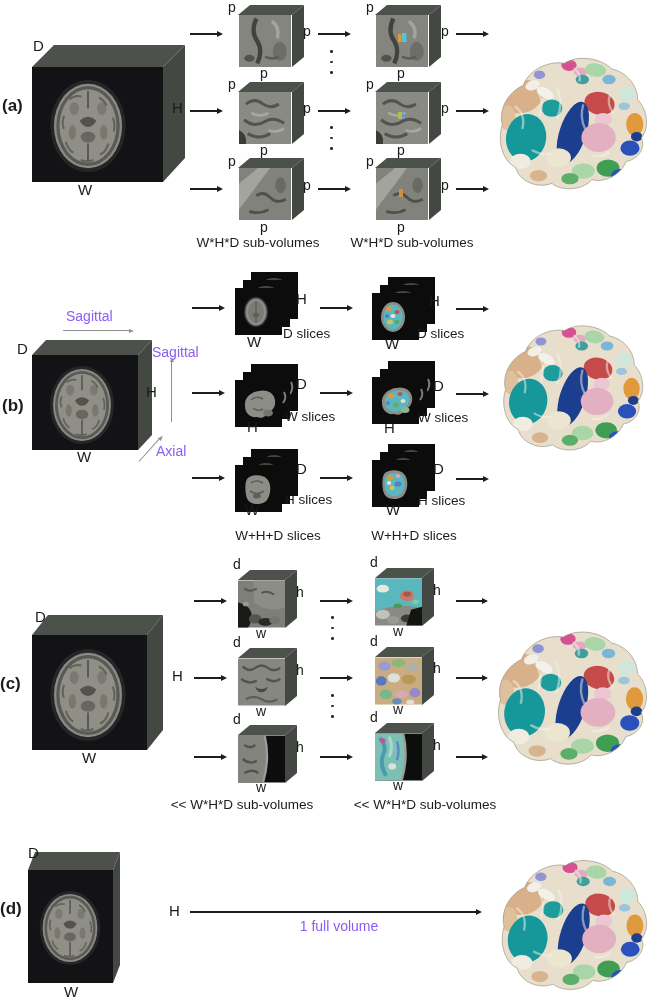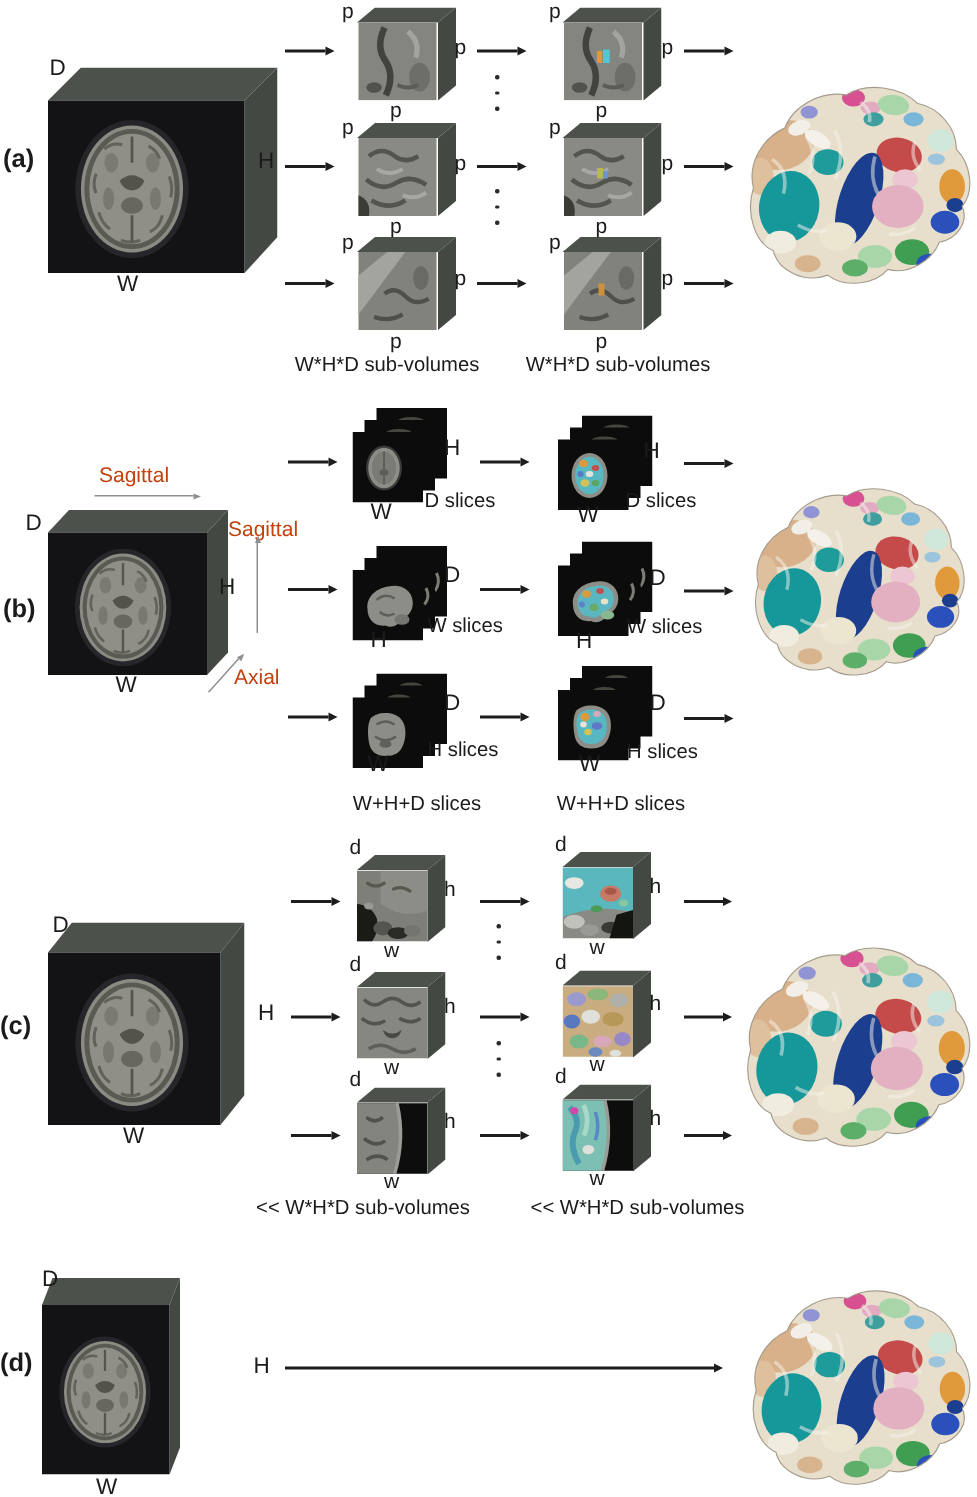--- a/index.html
+++ b/index.html
@@ -4,21 +4,21 @@
 <style>
   html,body{margin:0;padding:0;background:#fff}
   .fig{position:relative;width:651px;height:998px;background:#ffffff;
        font-family:"Liberation Sans",sans-serif;color:#1b1b1b;overflow:hidden}
   .abs{position:absolute}
   .t{position:absolute;white-space:nowrap;line-height:1.05}
   .dim{font-size:15px}
   .p{font-size:14px}
   .cap{font-size:13.5px;text-align:center}
   .pl{font-size:17px;font-weight:700}
-  .ax{font-size:14px;color:#c2410c}
+  .ax{font-size:14px;color:#8b5cf6}
   .sl{font-size:15px}
   .slc{font-size:13.5px}
   .arrow{position:absolute;height:1.6px;background:#1d1d1d}
   .arrow::after{content:"";position:absolute;right:-6px;top:50%;transform:translateY(-50%);
     border-left:6.5px solid #1d1d1d;border-top:3.6px solid transparent;border-bottom:3.6px solid transparent}
   .ga{position:absolute;height:1px;background:#8f8f8f}
   .ga::after{content:"";position:absolute;right:-5px;top:50%;transform:translateY(-50%);
     border-left:5px solid #8f8f8f;border-top:2.7px solid transparent;border-bottom:2.7px solid transparent}
   .gav{position:absolute;width:1px;background:#8f8f8f}
   .gav::after{content:"";position:absolute;top:-5px;left:50%;transform:translateX(-50%);
@@ -516,18 +516,19 @@
   <polygon points="0,18 7,0 92,0 85,18" fill="#4c514c"></polygon>
   <polygon points="85,18 92,0 92,113 85,131" fill="#434843"></polygon>
   <rect x="0" y="18" width="85" height="113" fill="#131316"></rect>
   <use href="#mri-ax" x="5" y="26" width="74" height="100"></use>
 </svg>
 <span class="t dim" style="left:28px;top:845px">D</span>
 <span class="t dim" style="left:169px;top:903px">H</span>
 <span class="t dim" style="left:64px;top:984px">W</span>
 
 <div class="arrow" style="left:190px;top:911px;width:286px"></div>
+<span class="t ax" style="left:239px;top:919px;width:200px;text-align:center">1 full volume</span>
 
 <svg class="abs" style="left:490px;top:846px" width="160" height="152" viewBox="0 0 170 150">
       <use href="#brain"></use>
     </svg>
 
 </div>
 
 </body></html>

